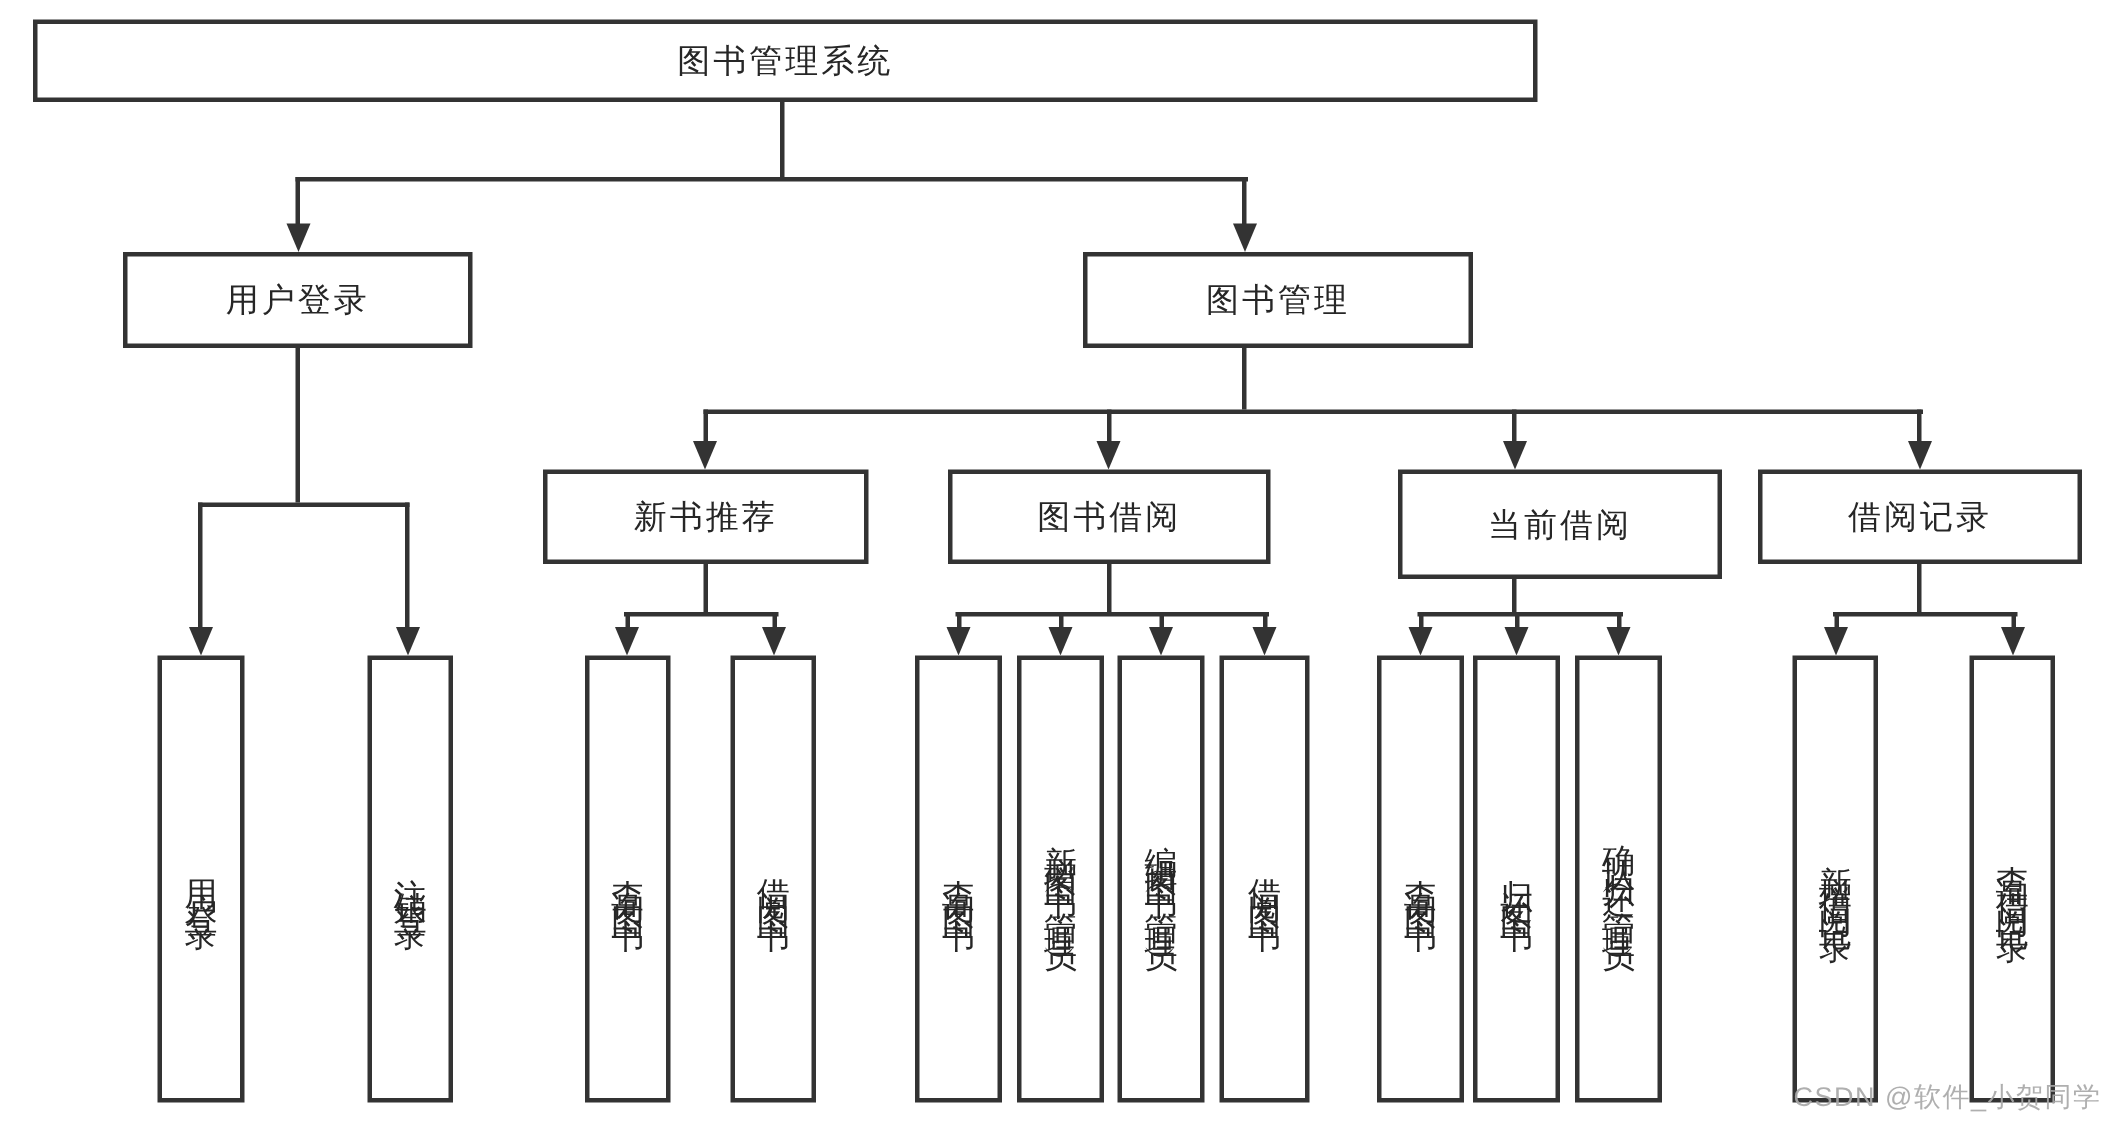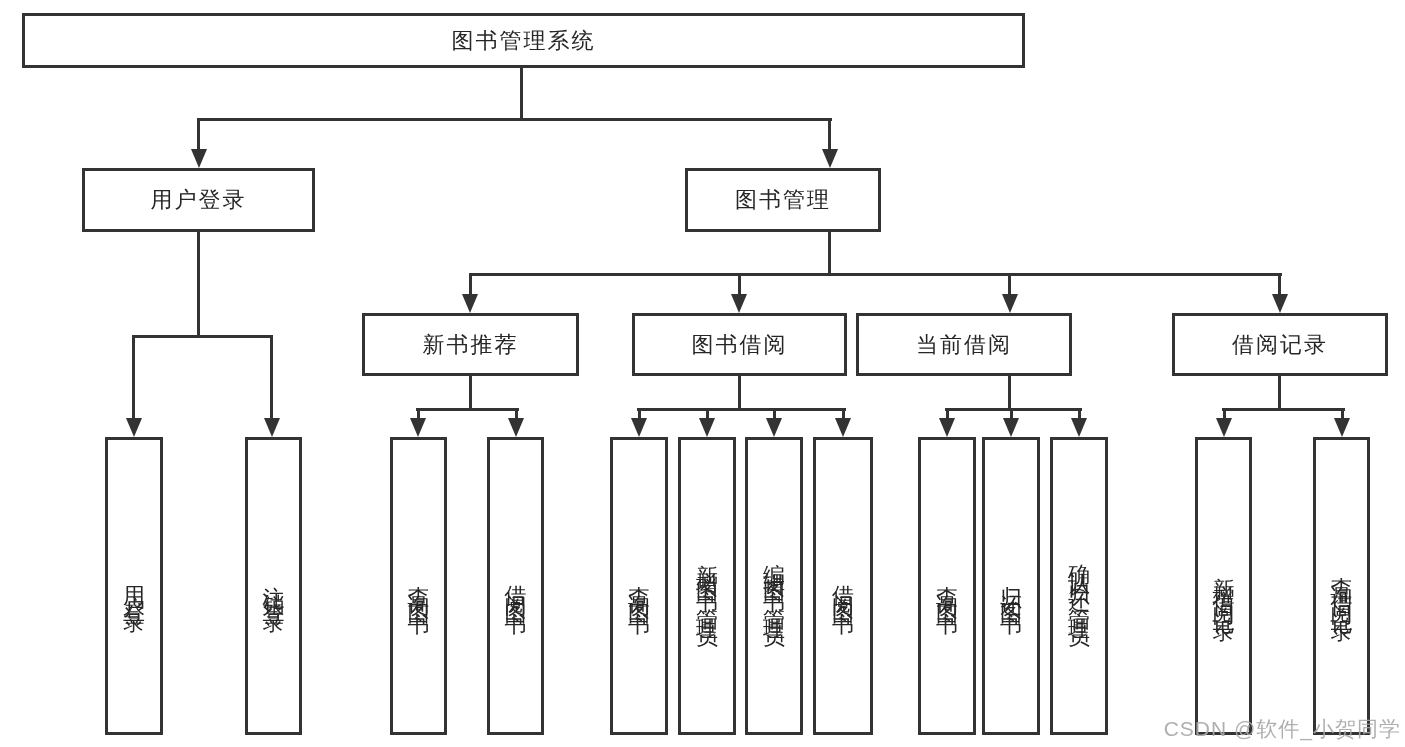--- a/index.html
+++ b/index.html
@@ -60,53 +60,53 @@
     border-left: 8px solid transparent;
     border-right: 8px solid transparent;
     border-top: 19px solid var(--line-color);
     z-index: 1;
   }
   .watermark {
     position: absolute;
     right: 4px;
     bottom: 4px;
     color: var(--watermark-color);
-    font-size: 21px;
+    font-size: 18px;
     letter-spacing: 1px;
     z-index: 5;
     opacity: 0.92;
     white-space: nowrap;
   }
 </style>
 </head>
 <body>
 
 <div class="canvas">
 
   <div class="box" style="left:22px;top:13px;width:1003px;height:55px">
     <span>图书管理系统</span>
   </div>
 
   <div class="box" style="left:82px;top:168px;width:233px;height:64px">
     <span>用户登录</span>
   </div>
 
-  <div class="box" style="left:685px;top:168px;width:196px;height:64px">
+  <div class="box" style="left:722px;top:168px;width:260px;height:64px">
     <span>图书管理</span>
   </div>
 
   <div class="box" style="left:632px;top:313px;width:215px;height:63px">
     <span>图书借阅</span>
   </div>
 
   <div class="box" style="left:362px;top:313px;width:217px;height:63px">
     <span>新书推荐</span>
   </div>
 
-  <div class="box" style="left:856px;top:313px;width:216px;height:63px">
+  <div class="box" style="left:932px;top:313px;width:216px;height:73px">
     <span>当前借阅</span>
   </div>
 
   <div class="box" style="left:1172px;top:313px;width:216px;height:63px">
     <span>借阅记录</span>
   </div>
 
   <div class="vbox" style="left:105px;top:437px;width:58px;height:298px">
     <span>用户登录</span>
   </div>

